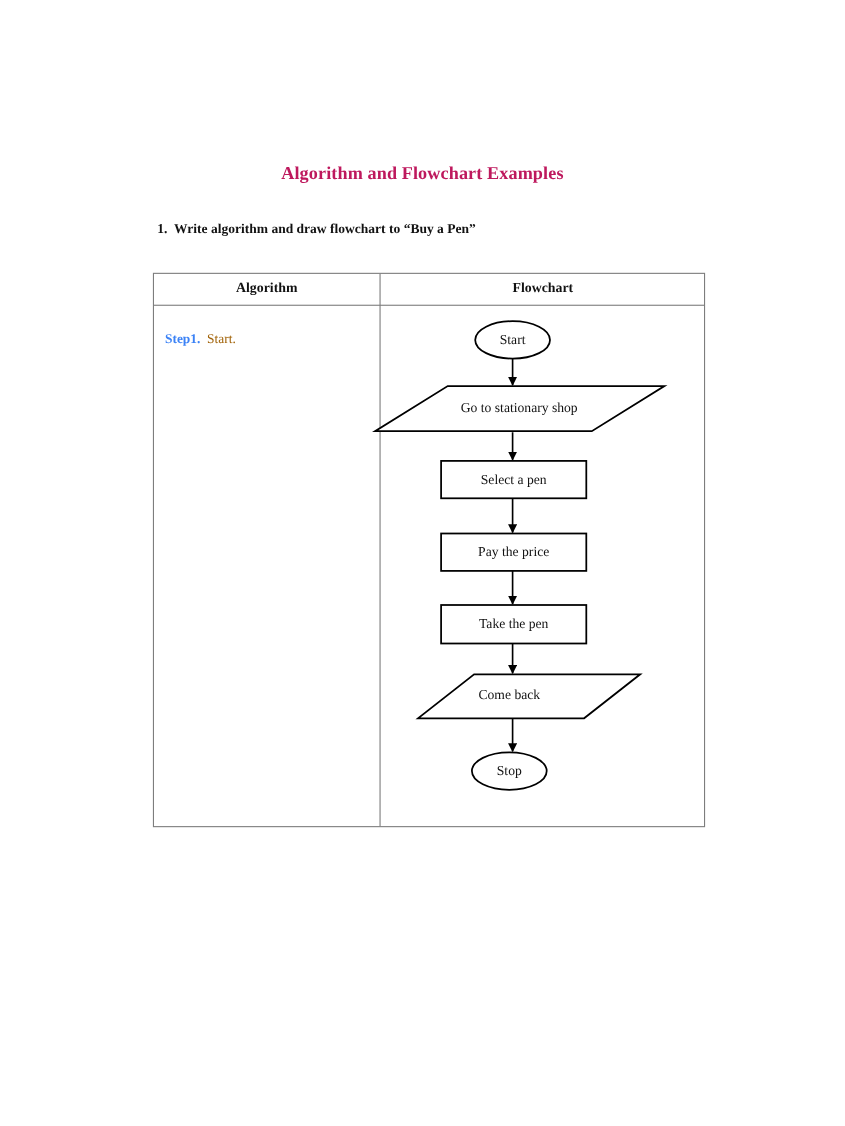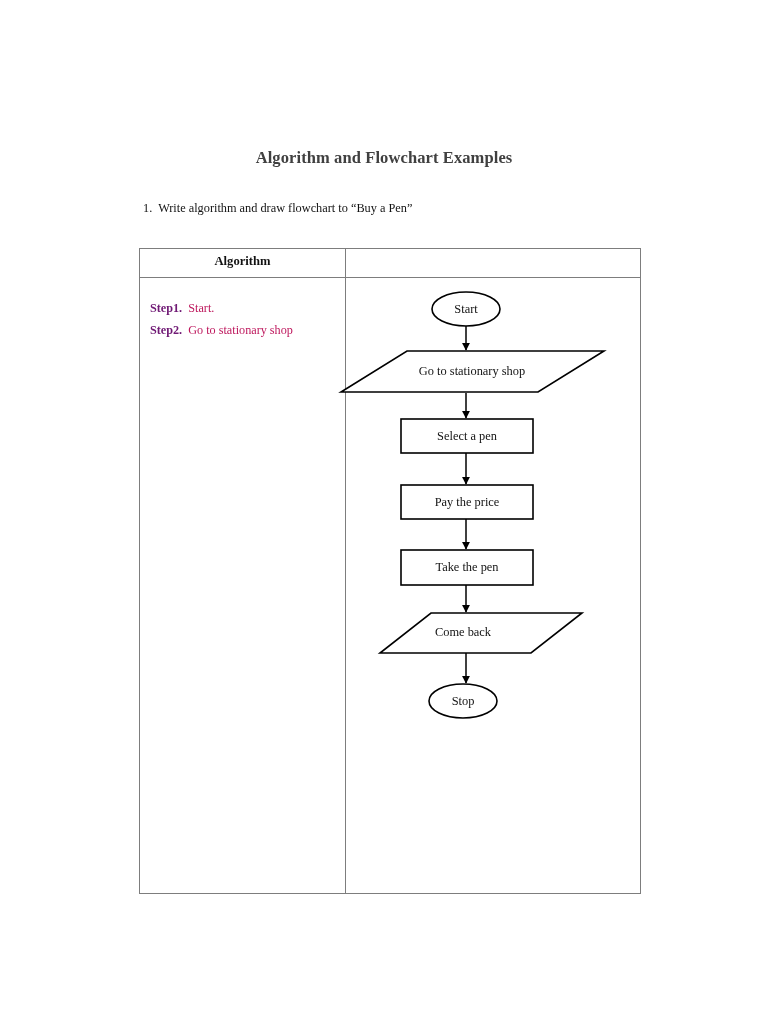--- a/index.html
+++ b/index.html
@@ -19,41 +19,41 @@
   
   #doc-title {
     position: absolute;
     left: 0;
     top: 148px;
     width: 768px;
     text-align: center;
     font-size: 16.5px;
     font-weight: bold;
     letter-spacing: 0.1px;
-    color: #404040;
+    color: #be185d;
   }
 
   
   #question-line {
     position: absolute;
     left: 143px;
     top: 201px;
     font-size: 12.3px;
-    font-weight: normal;
+    font-weight: bold;
     color: #121212;
     white-space: pre;
   }
 
   
   #compare-table {
     position: absolute;
     left: 139px;
     top: 248px;
     width: 502px;
-    height: 646px;
+    height: 504px;
     border: 1px solid #7d7d7d;
     box-sizing: border-box;
   }
   #table-header-row {
     position: absolute;
     left: 0;
     top: 0;
     width: 100%;
     height: 29px;
     border-bottom: 1px solid #7d7d7d;
@@ -86,25 +86,25 @@
     width: 195px;
   }
   .step-row {
     font-size: 12.2px;
     line-height: 22.1px;
     white-space: pre;
     color: #222;
   }
   .step-label {
     font-weight: bold;
-    color: #701a75;
+    color: #3b82f6;
   }
   .step-text {
     font-weight: normal;
-    color: #be185d;
+    color: #a16207;
   }
 
   
   #flowchart-cell {
     position: absolute;
     left: 192px;
     top: 0;
     width: 295px;
     height: 502px;
     text-align: center;
@@ -139,27 +139,27 @@
 <body>
 
 <div id="doc-title">Algorithm and Flowchart Examples</div>
 
 <div id="question-line">1.  Write algorithm and draw flowchart to “Buy a Pen”</div>
 
 <div id="compare-table">
 
   <div id="table-header-row">
     <div class="th-cell" id="th-algorithm">Algorithm</div>
+    <div class="th-cell" id="th-flowchart">Flowchart</div>
   </div>
 
   <div id="col-divider"></div>
 
   <div id="algorithm-cell">
     <div class="step-row"><span class="step-label">Step1.</span><span class="step-text">  </span><span class="step-text">Start.</span></div>
-    <div class="step-row"><span class="step-label">Step2.</span><span class="step-text">  </span><span class="step-text">Go to stationary shop</span></div>
   </div>
 
   <div id="flowchart-cell">
     <svg id="flowchart-svg" width="295" height="502" viewBox="0 0 295 502">
 
       <defs>
         <marker id="arrow" viewBox="0 0 10 10" refX="9" refY="5" markerWidth="5.5" markerHeight="5.5" orient="auto-start-reverse">
           <path d="M 0 0 L 10 5 L 0 10 z" class="fc-arrowhead"></path>
         </marker>
       </defs>

